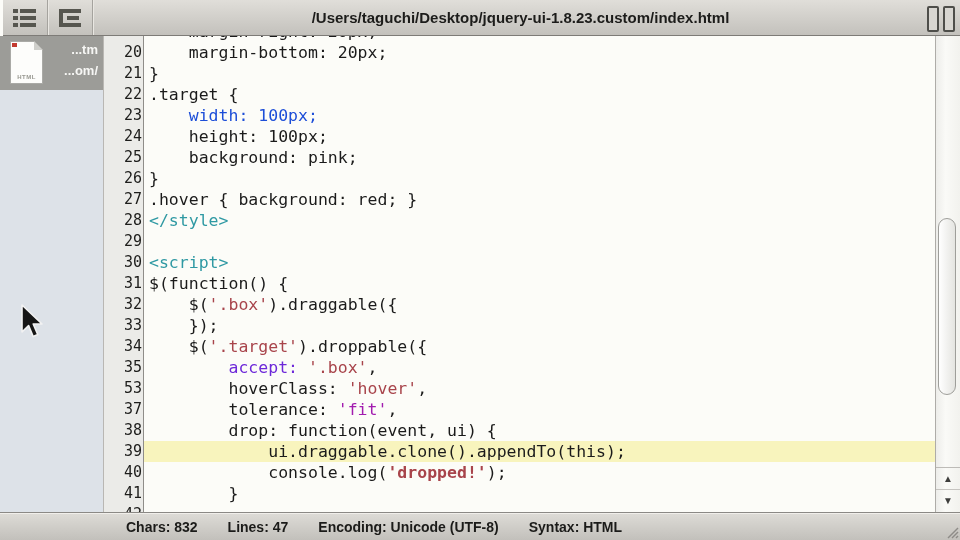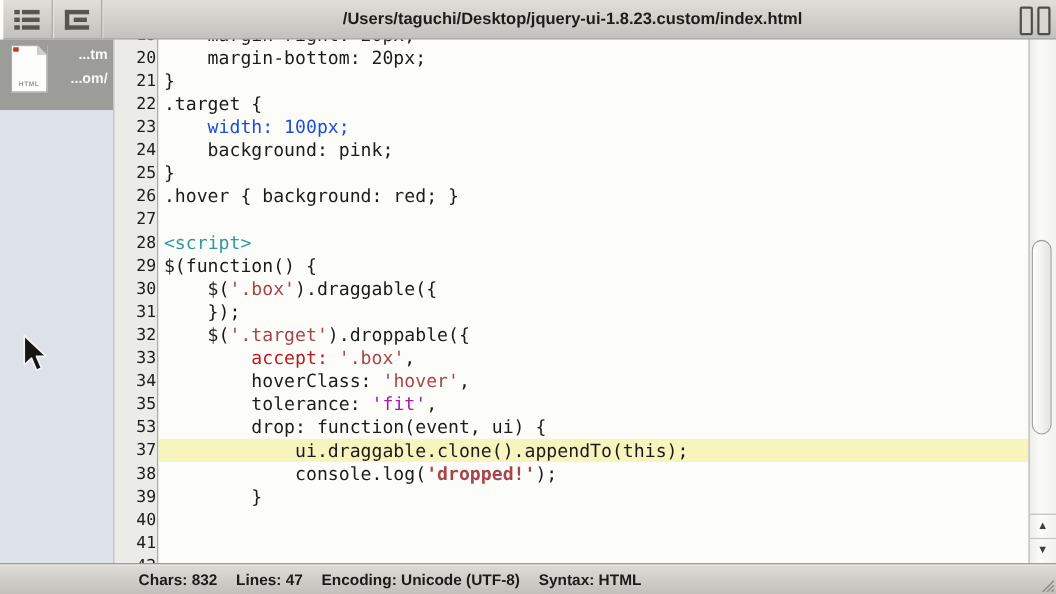--- a/index.html
+++ b/index.html
@@ -13,21 +13,21 @@
   .tb-btn{width:44px;height:35px;display:flex;align-items:center;justify-content:center;}
   .tb-sep{width:1px;height:35px;background:#a5a39e;box-shadow:1px 0 0 #e9e7e2;}
   .title{position:absolute;left:105px;right:30px;top:0;height:35px;line-height:35px;
          text-align:center;font-size:15px;font-weight:bold;color:#1c1c1a;
          white-space:nowrap;overflow:hidden;}
   .tb-right{position:absolute;right:8px;top:6px;display:flex;gap:4px;}
   .split-rect{width:8px;height:22px;border:2px solid #4e4e4a;border-radius:2px;background:#d8d6d1;}
 
   
   .sidebar{position:absolute;left:0;top:36px;width:103px;height:476px;background:#dde2e8;}
-  .side-sel{position:relative;width:103px;height:64px;background:#9c9c98;}
+  .side-sel{position:relative;width:103px;height:54px;background:#9c9c98;}
   .fileicon{position:absolute;left:10px;top:5px;width:33px;height:43px;background:#fdfdfb;
             border:1px solid #aaaaa6;box-sizing:border-box;}
   .fileicon .fold{position:absolute;right:-1px;top:-1px;width:0;height:0;
                   border-left:9px solid #cfcfcb;border-top:9px solid #9c9c98;}
   .fileicon .redmark{position:absolute;left:1px;top:1px;width:5px;height:4px;background:#c23a2f;}
   .fileicon .ftype{position:absolute;left:0;right:0;bottom:3px;text-align:center;
                    font-size:6px;font-weight:bold;color:#97978f;letter-spacing:.5px;}
   .side-labels{position:absolute;right:5px;top:3px;text-align:right;font-size:13px;
                font-weight:bold;color:#f7f7f5;line-height:21px;white-space:nowrap;}
 
@@ -146,49 +146,51 @@
       </div>
   </div>
 
   <div class="code-pane">
     <div class="lines">
         <div class="row code-row"><span style="color: rgb(27, 27, 27);">    margin-right: 20px;</span></div>
         <div class="row code-row"><span style="color: rgb(27, 27, 27);">    margin-bottom: 20px;</span></div>
         <div class="row code-row"><span style="color: rgb(27, 27, 27);">}</span></div>
         <div class="row code-row"><span style="color: rgb(27, 27, 27);">.target {</span></div>
         <div class="row code-row"><span style="color: #1d4ed8;">    width: 100px;</span></div>
+        <div class="row code-row"><span style="color: rgb(27, 27, 27);">    height: 100px;</span></div>
         <div class="row code-row"><span style="color: rgb(27, 27, 27);">    background: pink;</span></div>
         <div class="row code-row"><span style="color: rgb(27, 27, 27);">}</span></div>
         <div class="row code-row"><span style="color: rgb(27, 27, 27); text-align: center;">.hover { background: red; }</span></div>
+        <div class="row code-row"><span style="color: rgb(47, 153, 163);">&lt;/style&gt;</span></div>
         <div class="row code-row"><span style="color: rgb(27, 27, 27);"></span></div>
         <div class="row code-row"><span style="color: rgb(47, 153, 163);">&lt;scr</span><span style="color: rgb(47, 153, 163);">ipt&gt;</span></div>
         <div class="row code-row"><span style="color: rgb(27, 27, 27);">$(function() {</span></div>
         <div class="row code-row"><span style="color: rgb(27, 27, 27);">    $(</span><span style="color: rgb(168, 68, 75);">'.box'</span><span style="color: rgb(27, 27, 27);">).draggable({</span></div>
         <div class="row code-row"><span style="color: rgb(27, 27, 27);">    });</span></div>
         <div class="row code-row"><span style="color: rgb(27, 27, 27);">    $(</span><span style="color: rgb(168, 68, 75);">'.target'</span><span style="color: rgb(27, 27, 27);">).droppable({</span></div>
-        <div class="row code-row"><span style="color: #b91c1c;">        accept: </span><span style="color: rgb(168, 68, 75);">'.box'</span><span style="color: rgb(27, 27, 27);">,</span></div>
+        <div class="row code-row"><span style="color: #6d28d9;">        accept: </span><span style="color: rgb(168, 68, 75);">'.box'</span><span style="color: rgb(27, 27, 27);">,</span></div>
         <div class="row code-row"><span style="color: rgb(27, 27, 27);">        hoverClass: </span><span style="color: rgb(168, 68, 75); margin-top: 16px;">'hover'</span><span style="color: rgb(27, 27, 27);">,</span></div>
         <div class="row code-row"><span style="color: rgb(27, 27, 27);">        tolerance: </span><span style="color: #a21caf;">'fit'</span><span style="color: rgb(27, 27, 27);">,</span></div>
         <div class="row code-row"><span style="color: rgb(27, 27, 27);">        drop: function(event, ui) {</span></div>
         <div class="row code-row" style="background: rgb(248, 244, 189);"><span style="color: rgb(27, 27, 27);">            ui.draggable.clone().appendTo(this);</span></div>
         <div class="row code-row"><span style="color: rgb(27, 27, 27);">            console.log(</span><span style="color: rgb(168, 68, 75); font-weight: bold;">'dropped!'</span><span style="color: rgb(27, 27, 27);">);</span></div>
         <div class="row code-row"><span style="color: rgb(27, 27, 27);">        }</span></div>
       </div>
   </div>
 
   <div class="scrollbar">
     <div class="sb-thumb"></div>
     <div class="sb-arrows">
       <div class="sb-arrow up">▲</div>
       <div class="sb-arrow">▼</div>
     </div>
   </div>
 
   <div class="statusbar">
-    <span id="status-items" style="display:flex;gap:17px;">
+    <span id="status-items" style="display:flex;gap:30px;">
         <span>Chars: 832</span>
         <span>Lines: 47</span>
         <span>Encoding: Unicode (UTF-8)</span>
         <span>Syntax: HTML</span>
       </span>
     <svg class="grip" width="15" height="15" viewBox="0 0 15 15">
       <g stroke="#8e8c88" stroke-width="1.4">
         <line x1="4" y1="14" x2="14" y2="4"></line>
         <line x1="8" y1="14" x2="14" y2="8"></line>
         <line x1="12" y1="14" x2="14" y2="12"></line>

